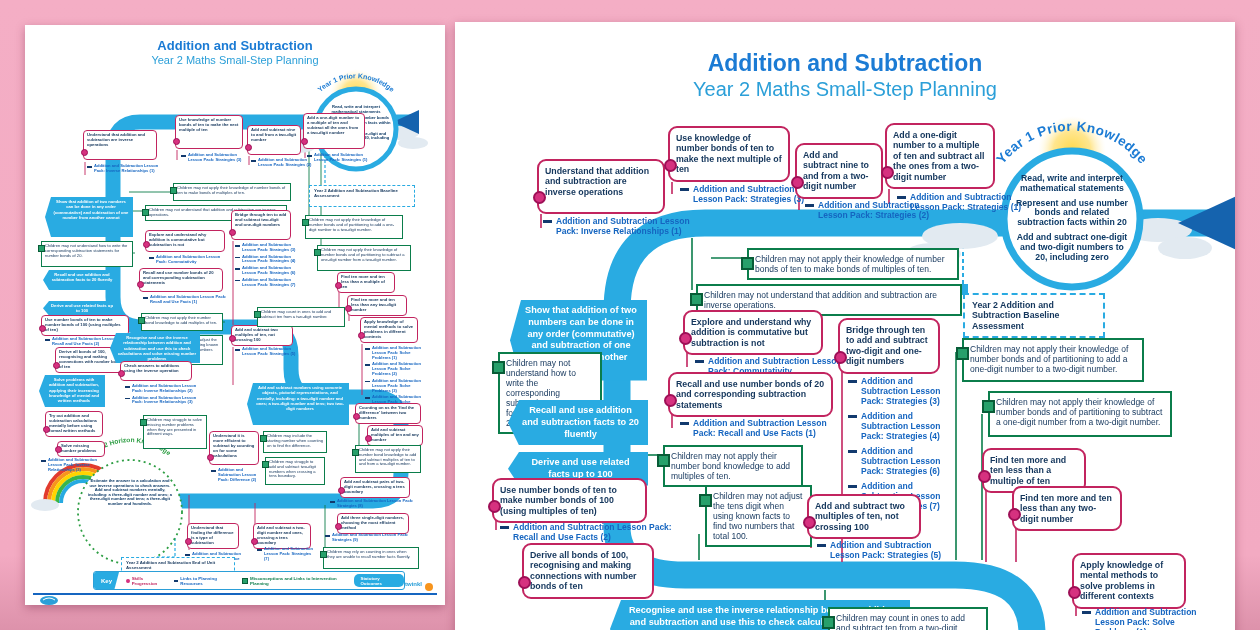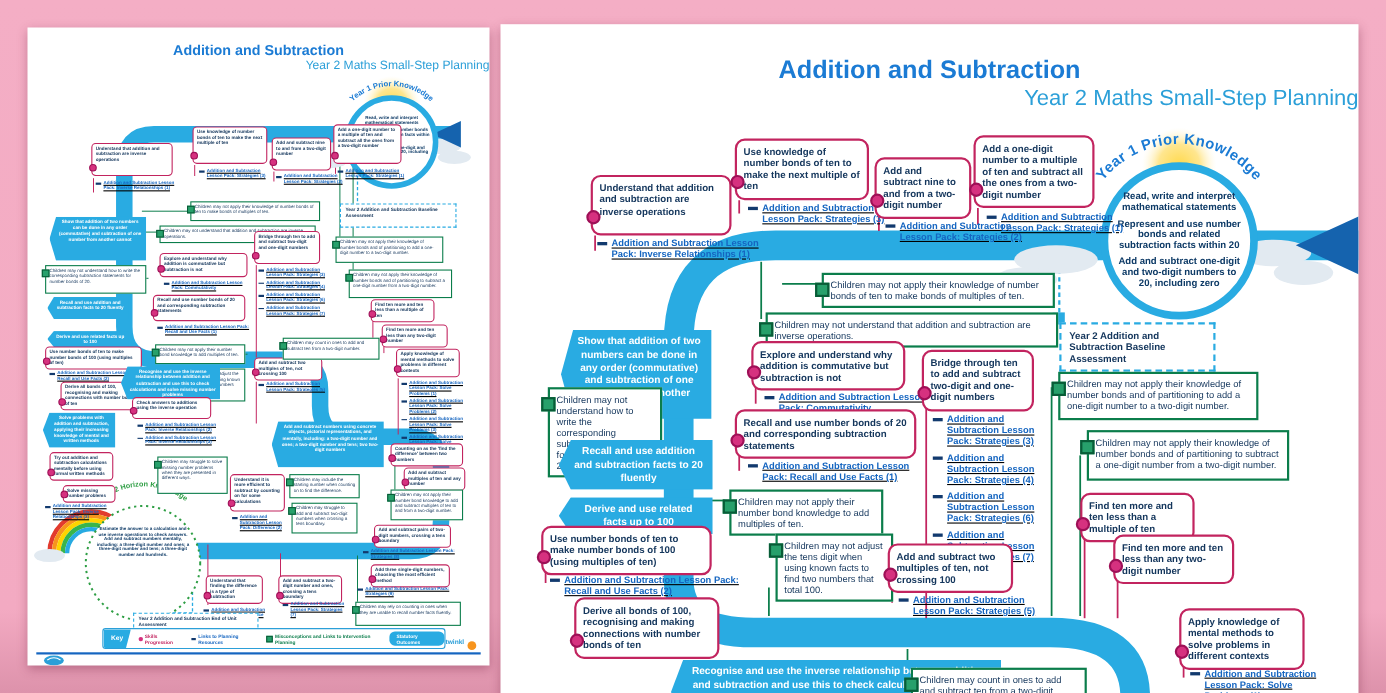--- a/index.html
+++ b/index.html
@@ -4,37 +4,37 @@
 <style>
   html,body{margin:0;padding:0;}
   body{width:1260px;height:630px;overflow:hidden;position:relative;
        background:linear-gradient(180deg,#f4aec5 0%,#f3aac2 88%,#dd92ab 100%);
        font-family:"Liberation Sans",sans-serif;}
   .page{position:absolute;background:#fff;overflow:hidden;box-shadow:0 3px 9px rgba(110,30,60,.38);}
   #pageL{left:25px;top:25px;width:420px;height:580px;}
   #pageR{left:455px;top:22px;width:780px;height:640px;}
   .lyr{position:absolute;left:0;top:0;}
   .ttl{position:absolute;width:100%;text-align:center;font-weight:700;color:#1b7bd4;}
-  .sub{position:absolute;width:100%;text-align:right;color:#2b9fd8;}
+  .sub{position:absolute;width:100%;text-align:center;color:#2b9fd8;}
   #pageR .ttl{top:28px;font-size:23px;}
   #pageR .sub{top:56px;font-size:20px;}
   #pageL .ttl{top:13px;font-size:13px;}
   #pageL .sub{top:29px;font-size:11px;}
   .box{position:absolute;box-sizing:border-box;line-height:1.18;}
   .skill{background:#fff;border:2px solid #c2245f;border-radius:9px;color:#14365c;
          font-weight:700;font-size:8.8px;padding:5px 6px;}
   .skill::before{content:'';position:absolute;left:-6px;bottom:8px;width:9px;height:9px;
          border-radius:50%;background:#d6317f;border:2px solid #9e1057;}
   .miscon{background:#fff;border:2px solid #0b7d4b;color:#14365c;font-size:8.5px;padding:4px 6px;}
   .miscon::before{content:'';position:absolute;left:-8px;top:7px;width:9px;height:9px;
          background:#27a06b;border:2px solid #085c37;}
   .banner{background:#29abe2;color:#fff;font-weight:700;font-size:9.2px;text-align:center;
          padding:5px 8px 5px 13px;line-height:1.28;
          clip-path:polygon(0 50%,11px 0,100% 0,100% 100%,11px 100%);}
-  .links .lk{display:flex;gap:4px;margin-bottom:5px;text-decoration:underline;}
+  .links .lk{display:flex;gap:4px;margin-bottom:5px;}
   .links .tick{flex:0 0 9px;height:3px;background:#123a6e;margin-top:4px;}
   .links .lt{color:#1565c0;font-weight:700;font-size:8.5px;line-height:1.18;}
   .dashedbox{border:2px dashed #29abe2;color:#14365c;font-weight:700;font-size:8.8px;
          padding:5px 7px;background:#fff;}
   .stm{position:absolute;text-align:center;color:#0d3a66;font-weight:700;}
   #pageR .stm{font-size:8.7px;line-height:1.13;}
   #pageR .stm .s{margin-bottom:5px;}
   #pageL .stm{font-size:4.1px;line-height:1.12;}
   #pageL .stm .s{margin-bottom:2px;}
   

